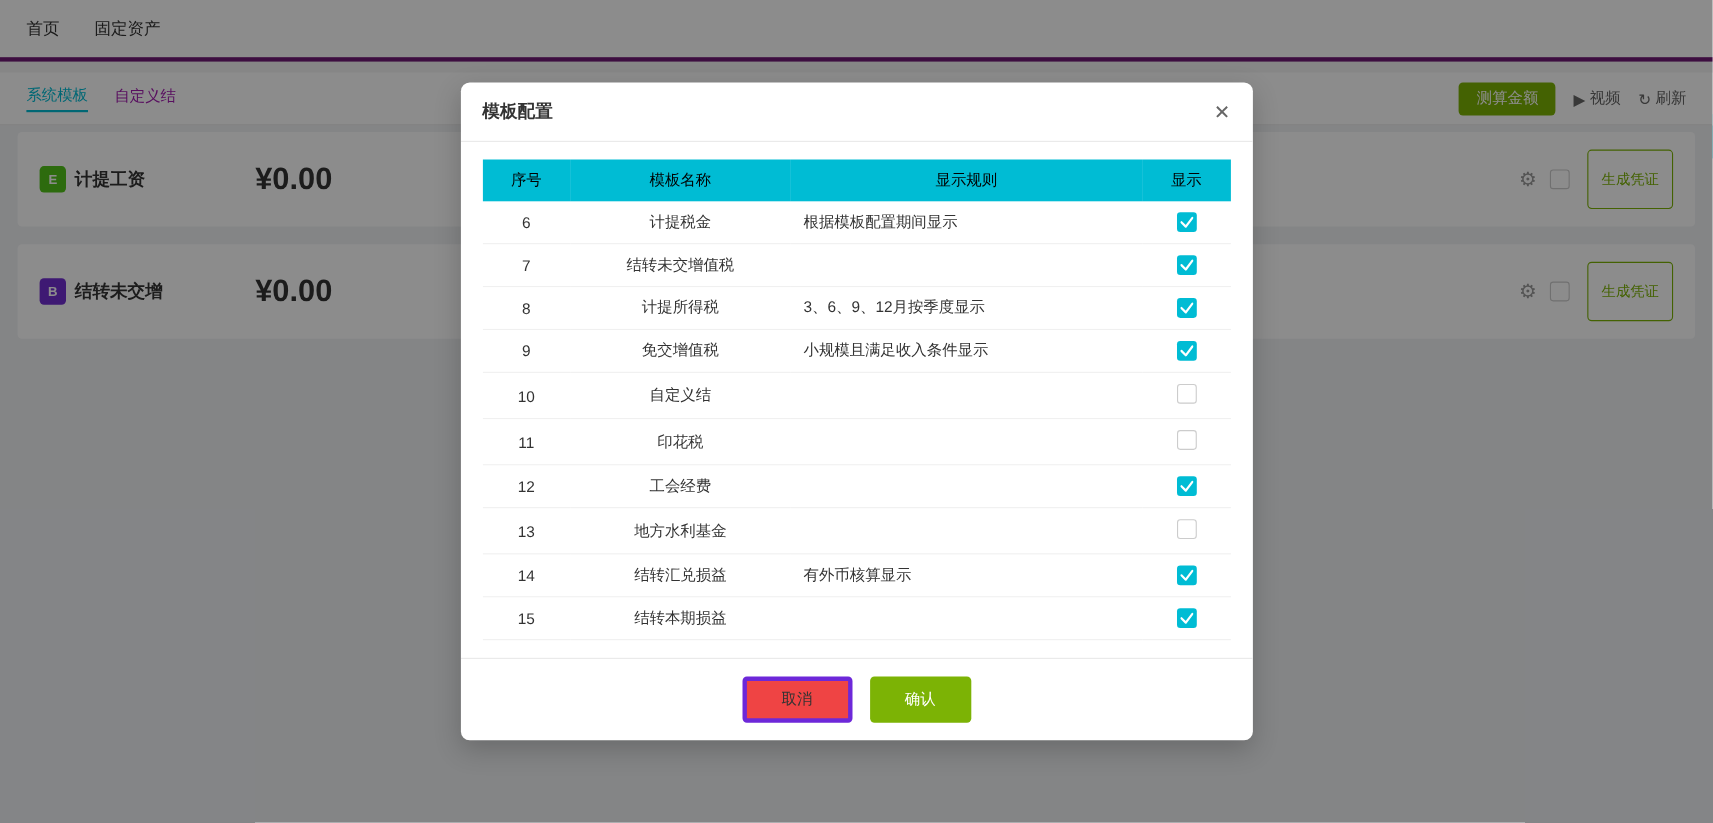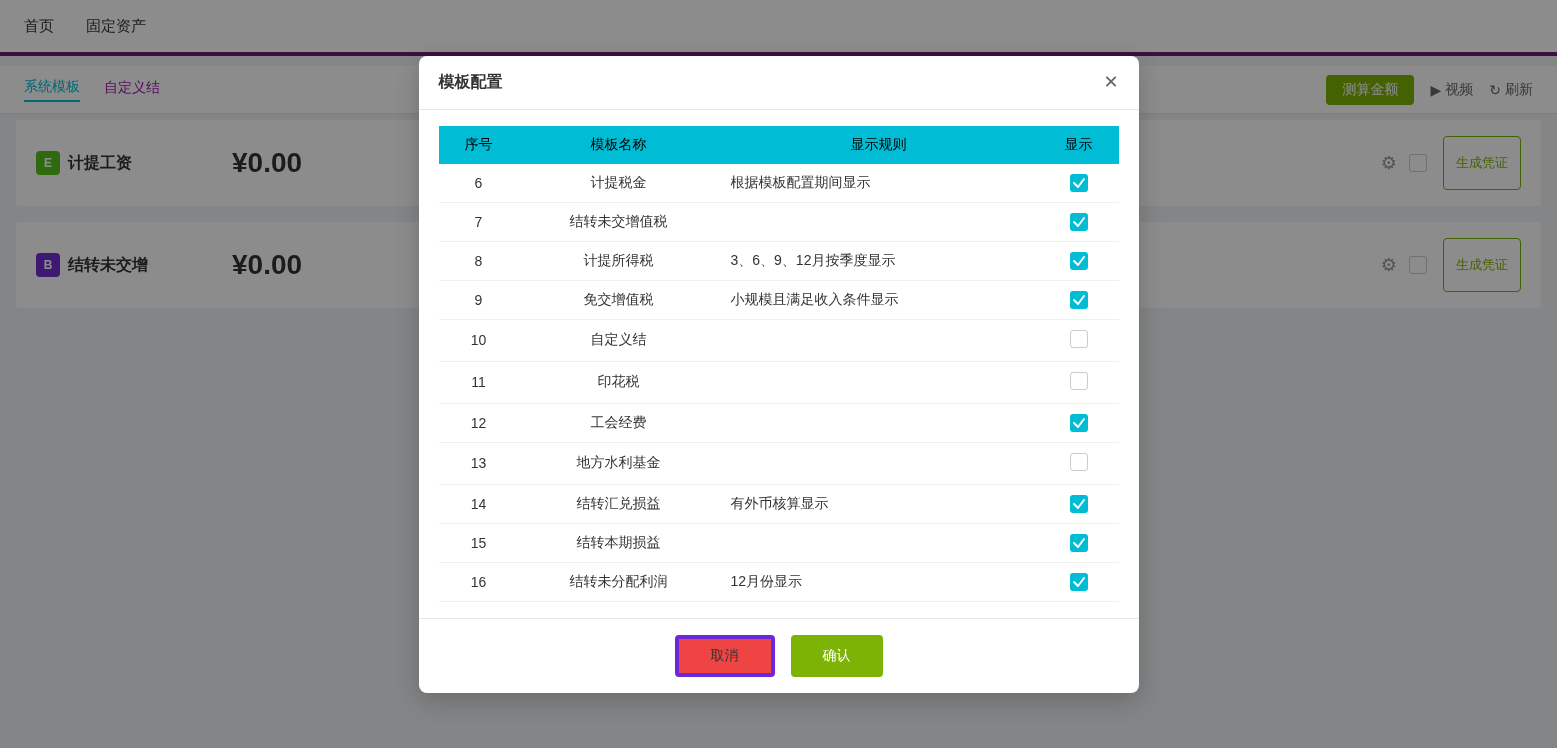--- a/index.html
+++ b/index.html
@@ -466,30 +466,20 @@
             <tr>
               <td>15</td>
               <td>结转本期损益</td>
               <td></td>
               <td style="text-align: center;"><span class="cb-checked">
                   <svg viewBox="0 0 12 12" fill="none">
                     <polyline points="1,6 5,10 11,2" stroke="white" stroke-width="2" stroke-linecap="round" stroke-linejoin="round"></polyline>
                   </svg>
                 </span></td>
             </tr>
-            <tr>
-              <td>16</td>
-              <td>结转未分配利润</td>
-              <td>12月份显示</td>
-              <td style="text-align: center;"><span class="cb-checked">
-                  <svg viewBox="0 0 12 12" fill="none">
-                    <polyline points="1,6 5,10 11,2" stroke="white" stroke-width="2" stroke-linecap="round" stroke-linejoin="round"></polyline>
-                  </svg>
-                </span></td>
-            </tr>
           </tbody>
       </table>
     </div>
 
     <div class="modal-footer">
       <button class="btn-cancel">取消</button>
       <button class="btn-confirm">确认</button>
     </div>
   </div>
 </div>

